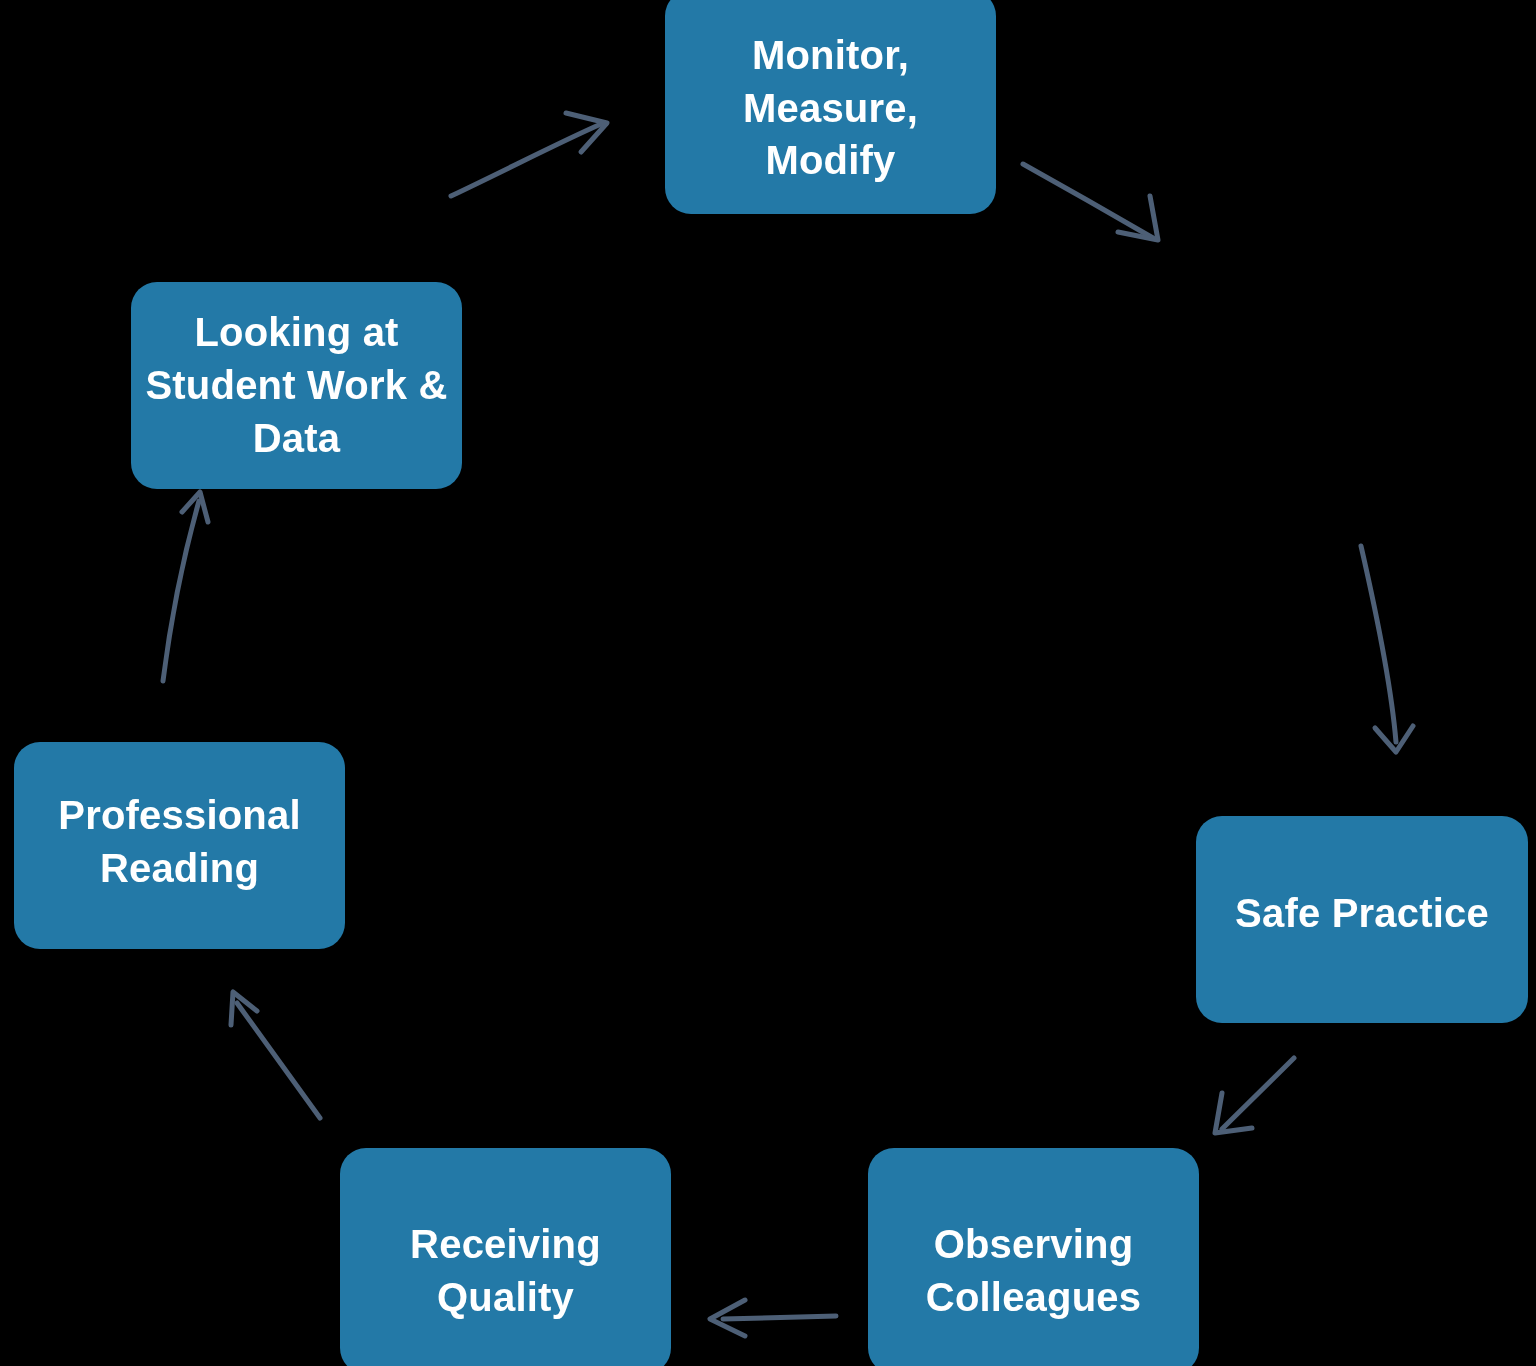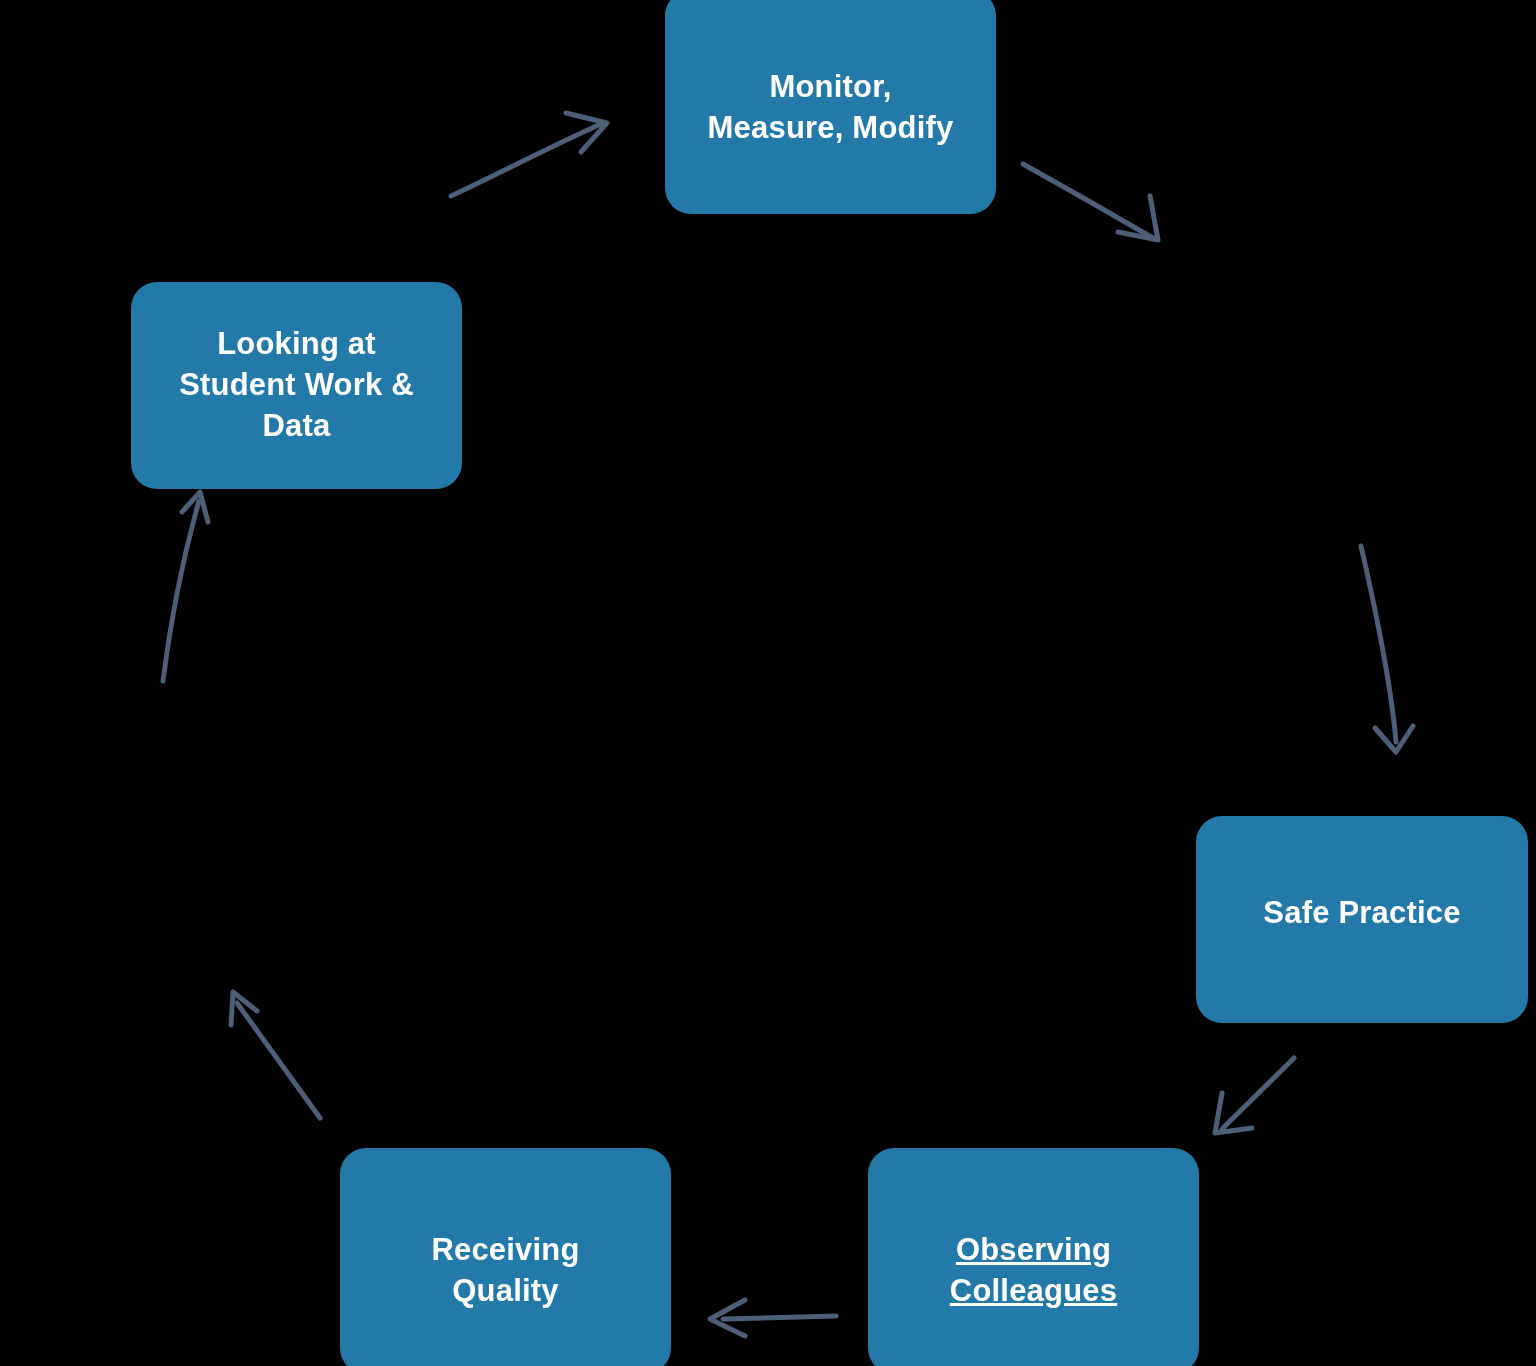--- a/index.html
+++ b/index.html
@@ -29,39 +29,39 @@
     border-radius: 26px;
     display: flex;
     align-items: center;
     justify-content: center;
     box-sizing: border-box;
     color: #FFFFFF;
     text-align: center;
   }
   .node-label {
     font-weight: bold;
-    font-size: 31px;
+    font-size: 40px;
     line-height: 1.32;
     letter-spacing: 0.2px;
     color: #FFFFFF;
     padding: 0 14px;
     white-space: pre-line;
   }
 
   
   #node-monitor        { left: 665px;  top: -10px;  width: 331px; height: 224px; }
   #node-monitor .node-label { transform: translateY(6px); }
 
   #node-direct         { left: 1114px; top: 275px;  width: 332px; height: 208px; }
 
   #node-safe           { left: 1196px; top: 816px;  width: 332px; height: 207px; }
   #node-safe .node-label { transform: translateY(-6px); }
 
   #node-observing      { left: 868px;  top: 1148px; width: 331px; height: 226px; }
-  #node-observing .node-label { transform: translateY(10px); text-decoration: underline; }
+  #node-observing .node-label { transform: translateY(10px); }
 
   #node-feedback       { left: 340px;  top: 1148px; width: 331px; height: 226px; }
   #node-feedback .node-label { transform: translateY(10px); }
 
   #node-reading        { left: 14px;   top: 742px;  width: 331px; height: 207px; }
   #node-reading .node-label { transform: translateY(-4px); }
 
   #node-student-work   { left: 131px;  top: 234px;  width: 331px; height: 207px; margin-top: 48px; }
 </style>
 </head>
@@ -120,20 +120,24 @@
   <div class="node" id="node-observing">
     <span class="node-label">Observing
 Colleagues</span>
   </div>
 
   <div class="node" id="node-feedback">
     <span class="node-label">Receiving
 Quality</span>
   </div>
 
+  <div class="node" id="node-reading">
+    <span class="node-label">Professional
+Reading</span>
+  </div>
 
   <div class="node" id="node-student-work">
     <span class="node-label">Looking at
 Student Work &amp;
 Data</span>
   </div>
 
 </div>
 
 </body></html>

